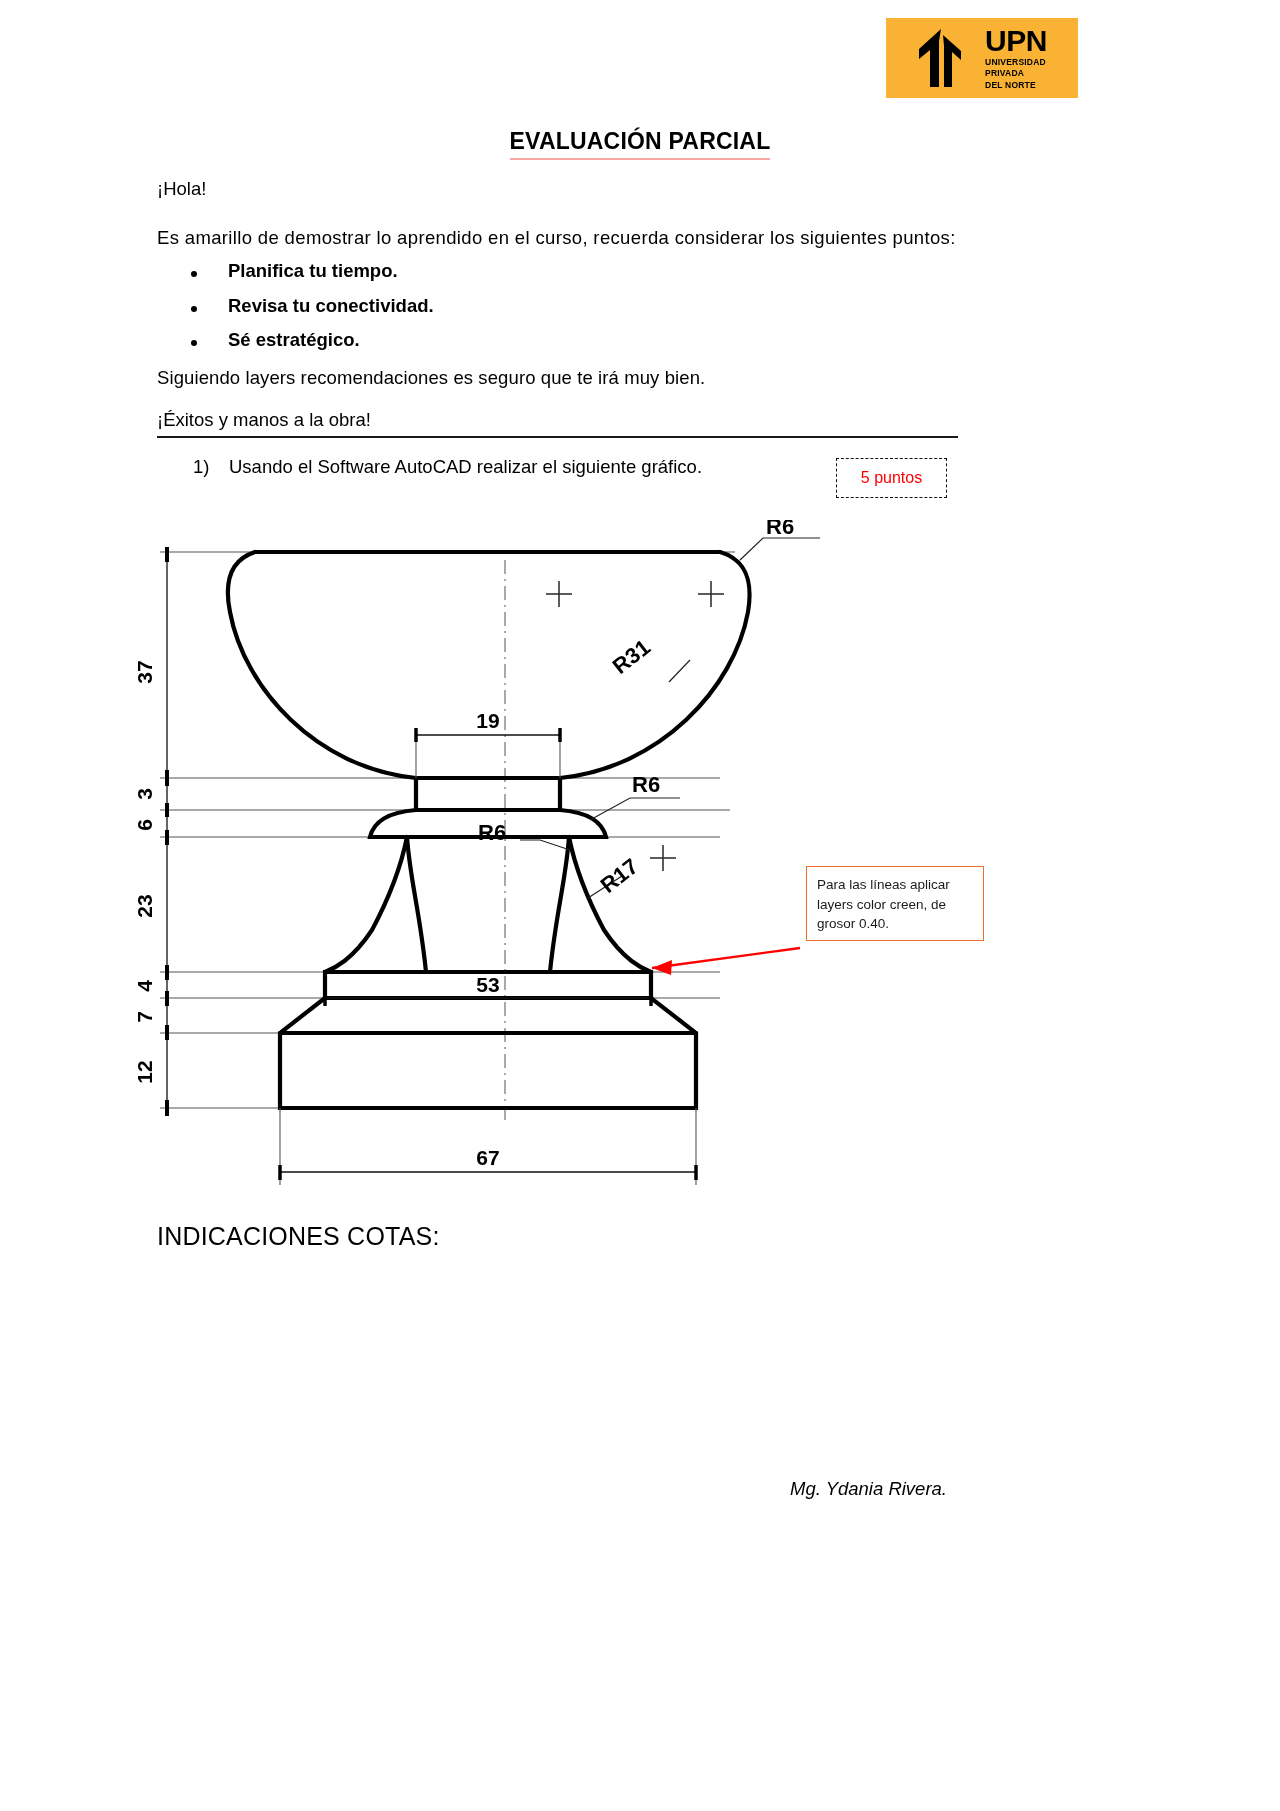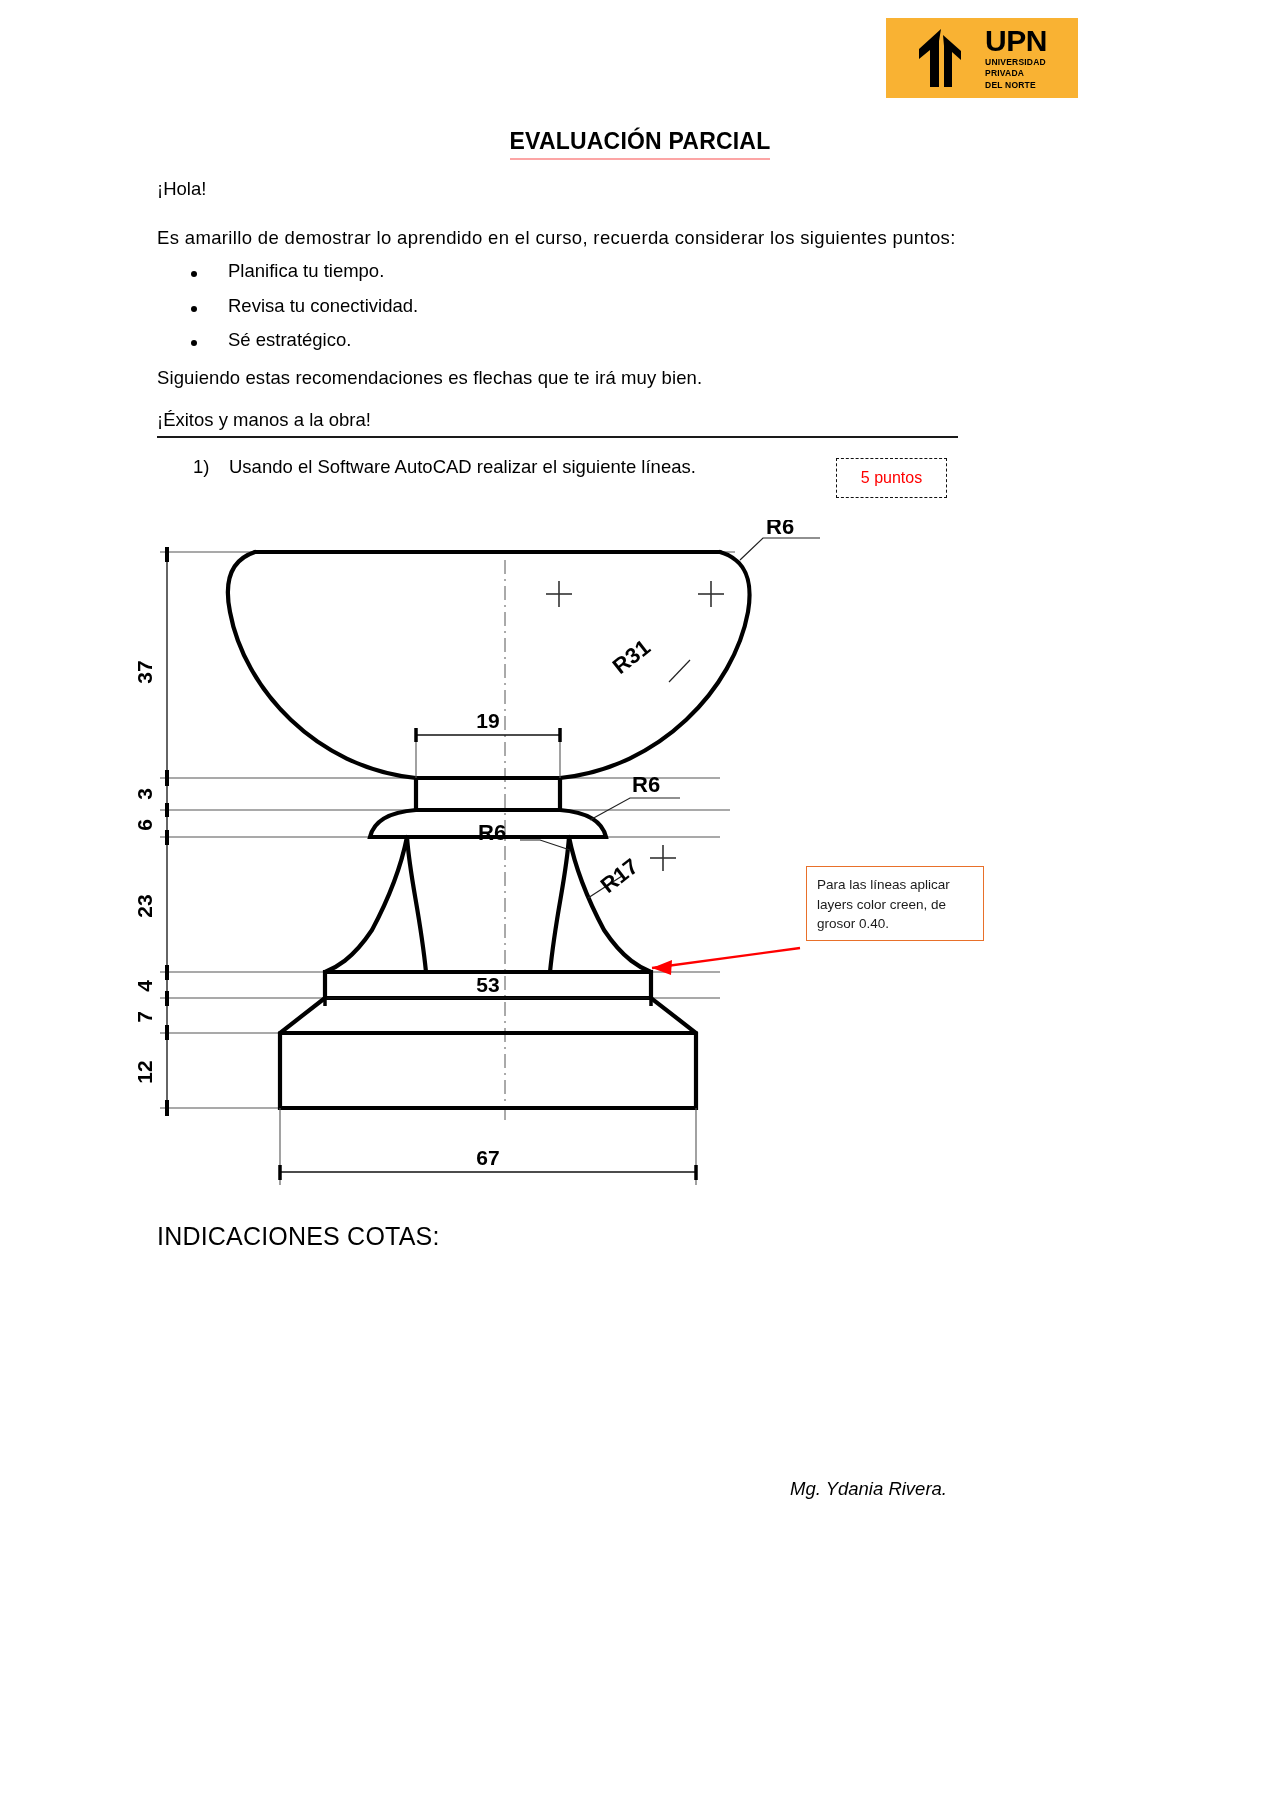--- a/index.html
+++ b/index.html
@@ -31,21 +31,21 @@
   }
   .title span{border-bottom:2px solid #fca5a5;padding-bottom:4px;}
 
   .para{position:absolute;font-size:18.5px;line-height:1.35;white-space:nowrap;}
   .p-hola{left:157px;top:177px;}
   .p-intro{left:157px;top:226px;letter-spacing:.35px;}
   .p-sig{left:157px;top:366px;letter-spacing:.1px;}
   .p-exitos{left:157px;top:408px;}
 
   .bullets{position:absolute;left:186px;top:262px;font-size:18.5px;line-height:1.0;}
-  .bullets li{list-style:none;position:relative;margin:0 9px 16px 0;padding-left:42px;}
+  .bullets li{list-style:none;position:relative;margin:0 9px 16px 0;padding-left:42px;font-weight:bold;}
   .bullets li:before{
     content:"";position:absolute;left:5px;top:9px;width:6px;height:6px;
     border-radius:50%;background:#000;
   }
   ul{margin:0;padding:0;}
 
   .hr-main{position:absolute;left:157px;top:436px;width:801px;height:0;
     border-top:2.5px solid #1a1a1a;}
 
   .q1{position:absolute;left:193px;top:456px;font-size:18.5px;white-space:nowrap;}
@@ -107,27 +107,27 @@
 
   <div class="para p-hola">¡Hola!</div>
   <div class="para p-intro">Es amarillo de demostrar lo aprendido en el curso, recuerda considerar los siguientes puntos:</div>
 
   <ul class="bullets">
     <li>Planifica tu tiempo.</li>
     <li>Revisa tu conectividad.</li>
     <li>Sé estratégico.</li>
   </ul>
 
-  <div class="para p-sig">Siguiendo estas recomendaciones es flechas que te irá muy bien.</div>
+  <div class="para p-sig">Siguiendo layers recomendaciones es seguro que te irá muy bien.</div>
   <div class="para p-exitos">¡Éxitos y manos a la obra!</div>
 
   <div class="hr-main"></div>
 
   <div class="q1">
-    <span class="num">1)</span><span>Usando el Software AutoCAD realizar el siguiente líneas.</span>
+    <span class="num">1)</span><span>Usando el Software AutoCAD realizar el siguiente gráfico.</span>
   </div>
 
   <div class="puntos-box">
     <span>5 puntos</span>
   </div>
 
   <svg class="drawing" viewBox="0 0 760 690">
     <defs>
       <style>
         .obj   { fill:none; stroke:#000; stroke-width:4.2; stroke-linecap:round; }

